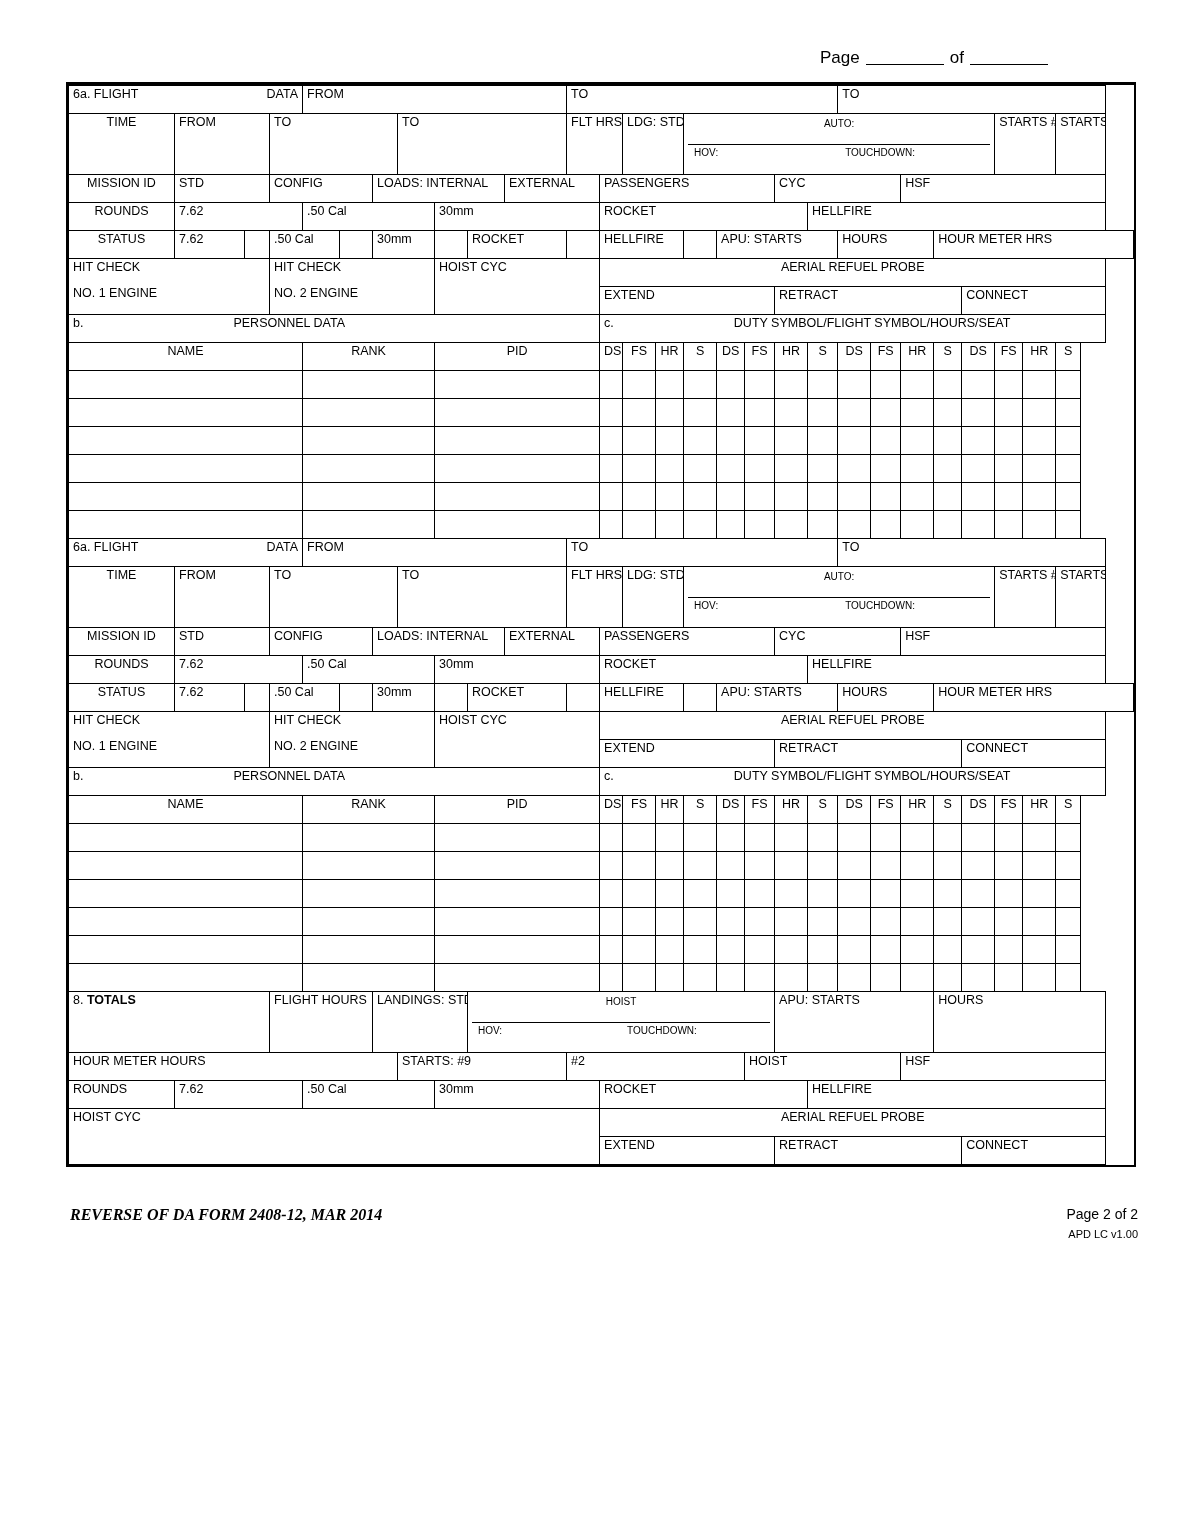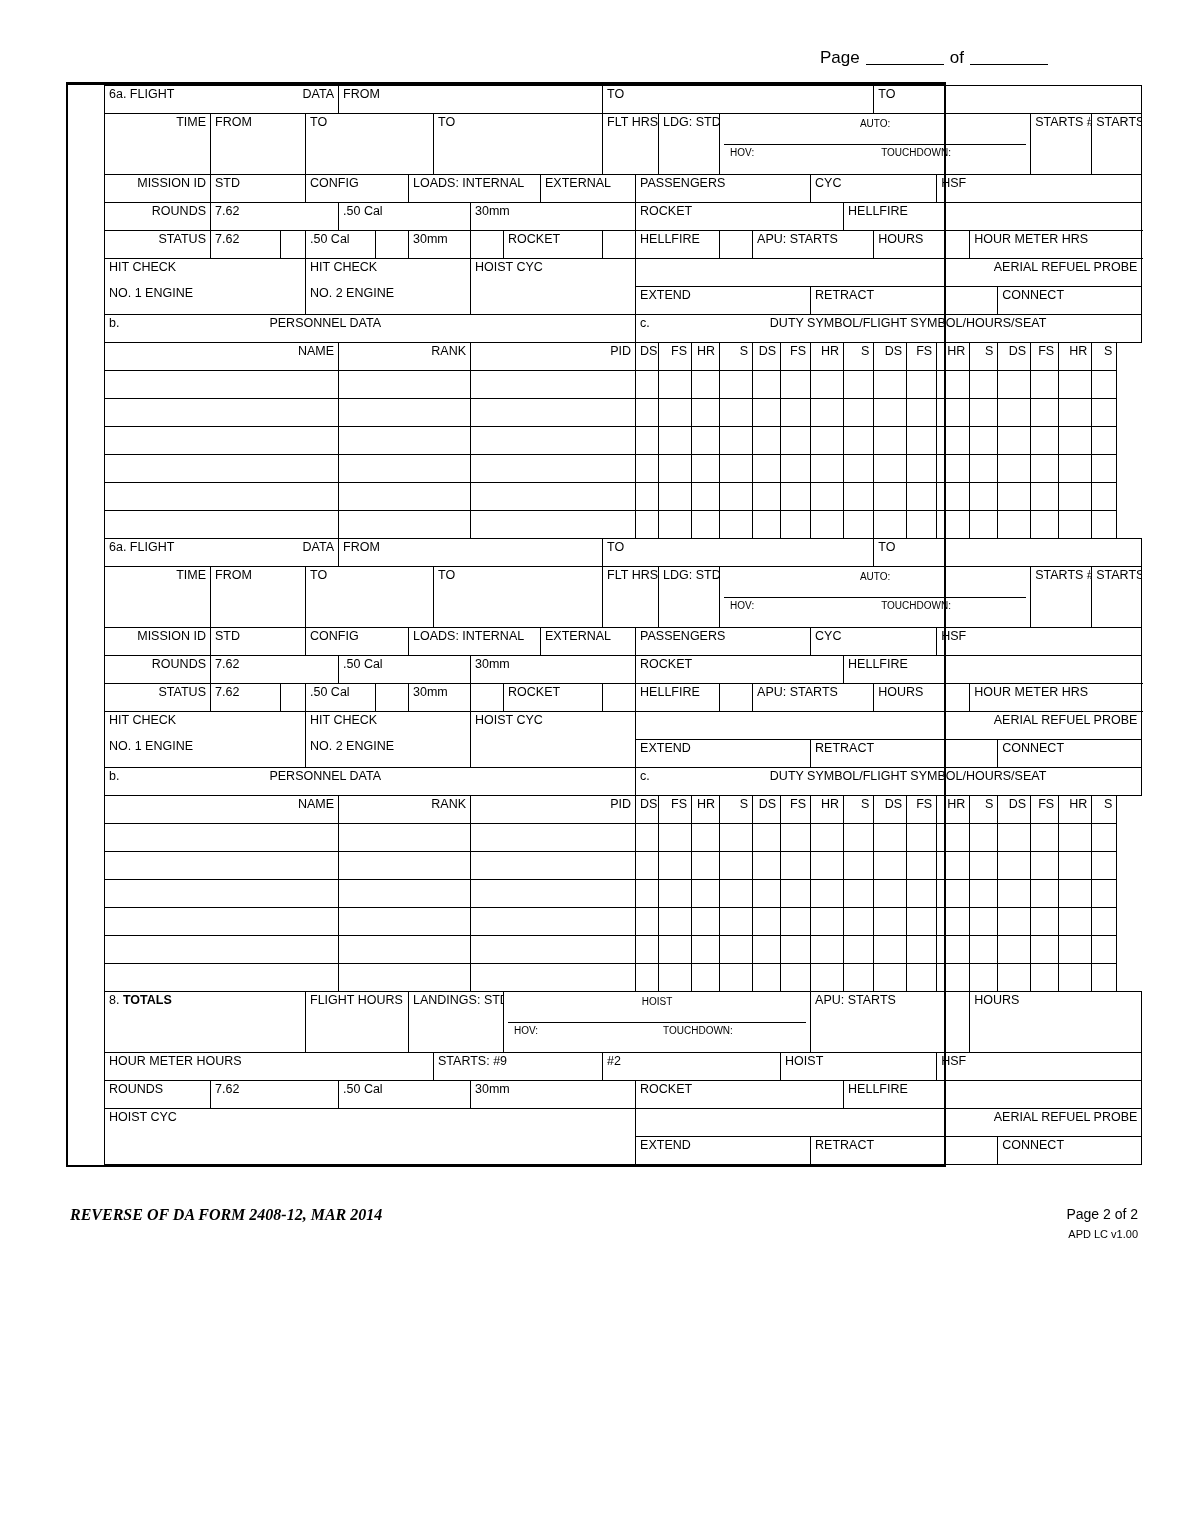--- a/index.html
+++ b/index.html
@@ -33,44 +33,43 @@
     border-bottom: 1.5px solid #000;
     margin: 0 6px;
     vertical-align: -2px;
     height: 14px;
   }
 
   
   .form {
     position: absolute;
     left: 66px; top: 82px;
-    width: 880px;
+    width: 1070px;
     border: 2.5px solid #000;
     border-top: 3px solid #000;
-    padding-left: 36px;
   }
 
   table.grid {
     border-collapse: collapse;
     table-layout: fixed;
     width: 100%;
   }
   table.grid td {
     border: 1px solid #000;
     font-size: 12.5px;
     padding: 2px 4px;
     vertical-align: top;
     line-height: 1.1;
     height: 28px;
     overflow: hidden;
     white-space: nowrap;
   }
   td.c  { text-align: center; }
   td.mid { vertical-align: middle; }
-  td.cm { text-align: right; vertical-align: middle; }
+  td.cm { text-align: center; vertical-align: middle; }
   td.rule-l { border-left: 2px solid #000; }
   .thick-top > td { border-top: 2px solid #000; }
   .thick-bot > td { border-bottom: 2px solid #000; }
 
   
   .flt { display: flex; justify-content: space-between; }
 
   
   td.nest { padding: 0; }
   table.sub {

